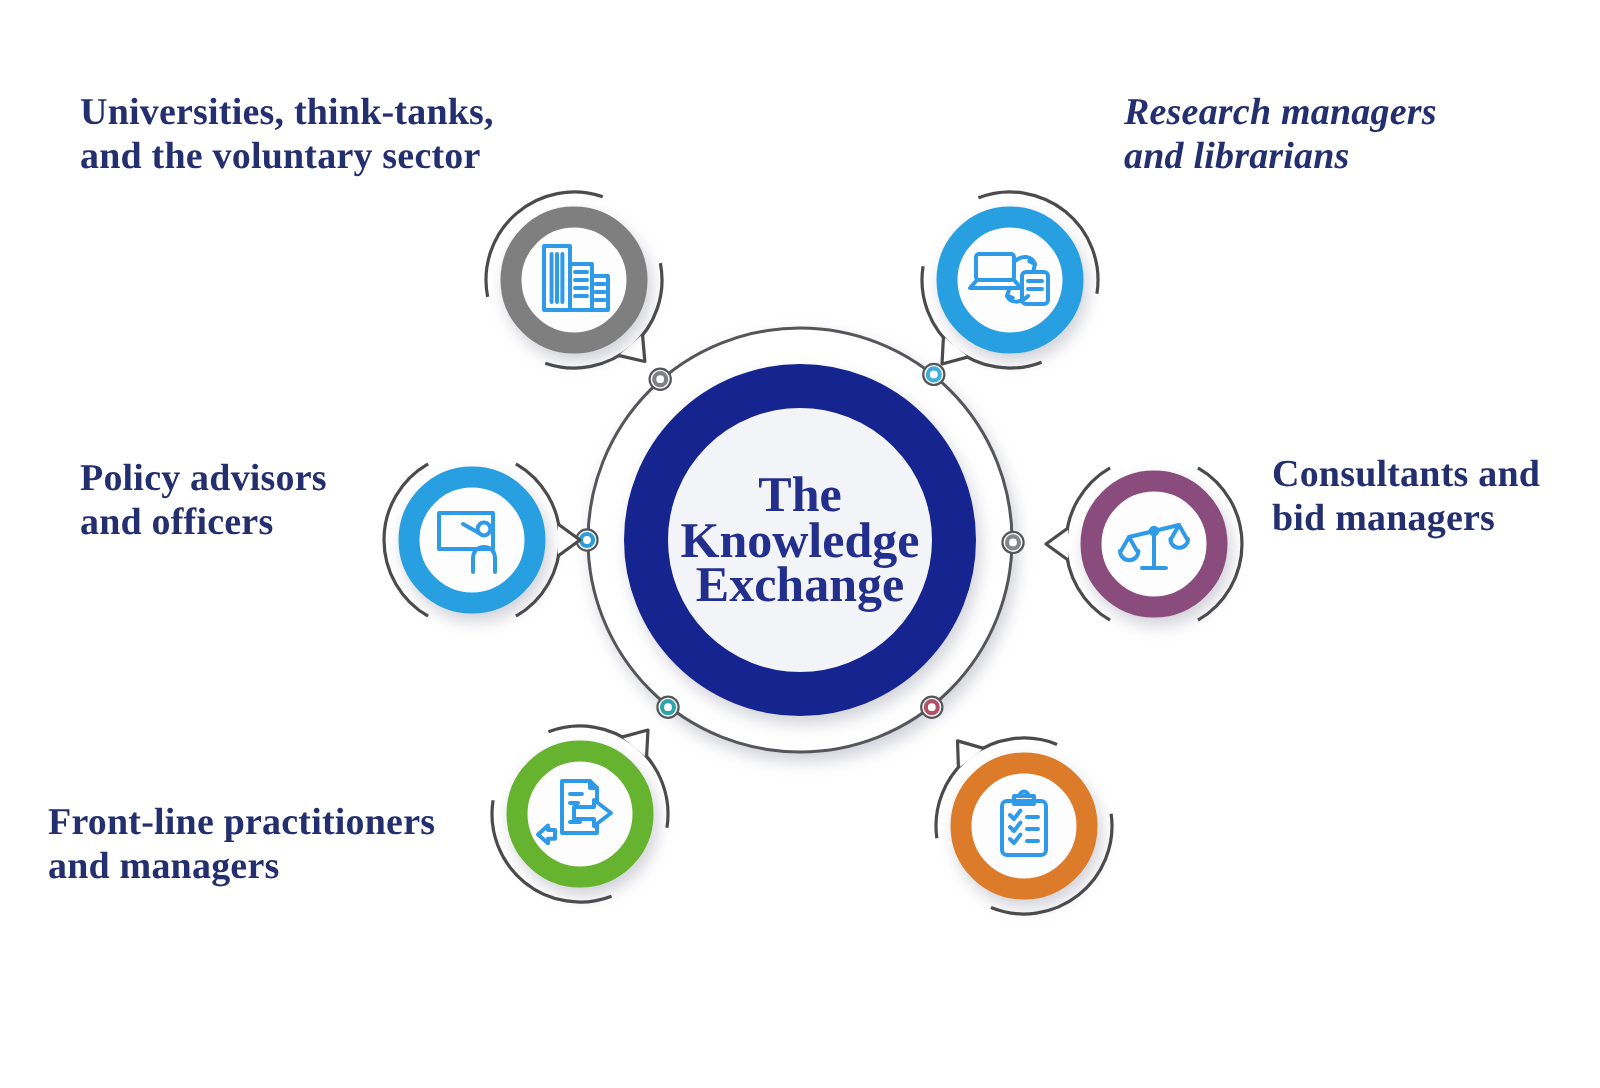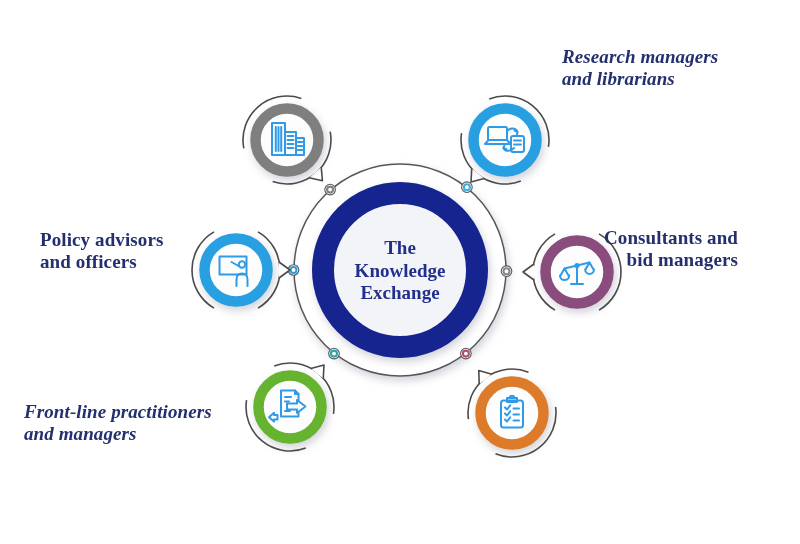--- a/index.html
+++ b/index.html
@@ -13,29 +13,29 @@
     font-weight:700;
     font-size:19px;
     line-height:22px;
     color:#232F6E;
     white-space:pre-line;
     letter-spacing:0.1px;
   }
   .lbl-universities{left:40px;top:46px;}
   .lbl-research{left:562px;top:46px;font-style:italic;}
   .lbl-policy{left:40px;top:229px;}
-  .lbl-consultants{left:604px;top:227px;text-align:right;}
-  .lbl-frontline{left:24px;top:401px;font-style:italic;}
+  .lbl-consultants{left:636px;top:227px;}
+  .lbl-frontline{left:24px;top:401px;}
   .lbl-council{left:578px;top:401px;}
   .hub-title{
     position:absolute;left:400px;top:271px;
     transform:translate(-50%,-50%);
     text-align:center;
     font-weight:700;
-    font-size:19px;
+    font-size:25px;
     line-height:22.5px;
     color:#232F8C;
     white-space:pre-line;
   }
   .sh{filter:drop-shadow(2px 4px 4px rgba(90,95,120,0.28));}
   .arc{fill:none;stroke:#4B4B4B;stroke-width:1.6;}
   .tail{fill:#ffffff;stroke:#4B4B4B;stroke-width:1.6;stroke-linejoin:round;}
   .icon{fill:none;stroke-width:2;stroke-linecap:round;stroke-linejoin:round;}
 </style>
 </head>
@@ -183,20 +183,22 @@
         <path d="M-7 6.5 l2 2 3.2 -4.2"></path>
         <line x1="1.5" y1="7.5" x2="7" y2="7.5"></line>
       </g>
     </g>
   </svg>
 
   <div class="hub-title">The
 Knowledge
 Exchange</div>
 
+  <div class="label lbl-universities">Universities, think-tanks,
+and the voluntary sector</div>
   <div class="label lbl-research">Research managers
 and librarians</div>
   <div class="label lbl-policy">Policy advisors
 and officers</div>
   <div class="label lbl-consultants">Consultants and
 bid managers</div>
   <div class="label lbl-frontline">Front-line practitioners
 and managers</div>
 
 </div>

